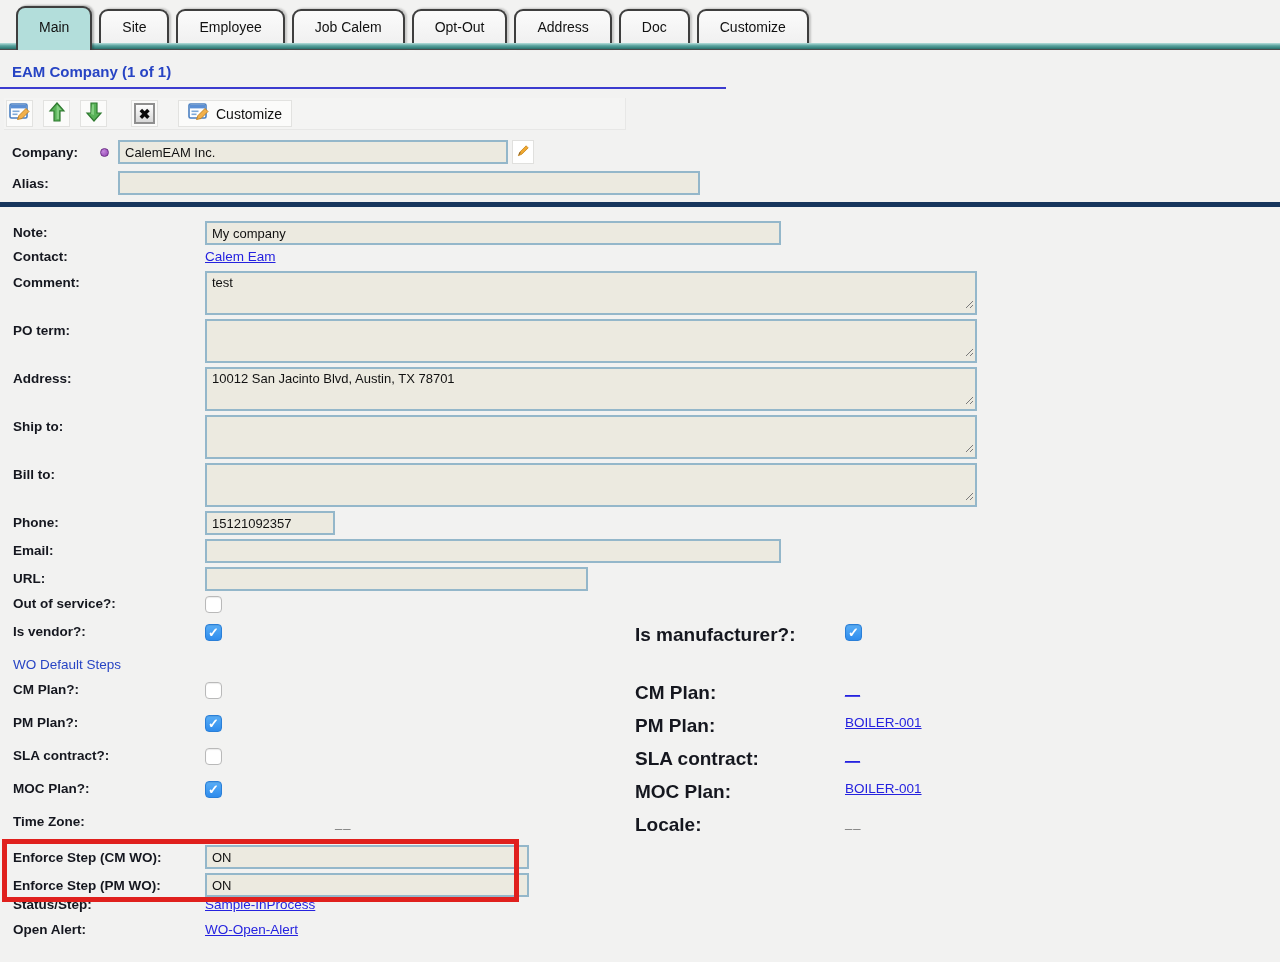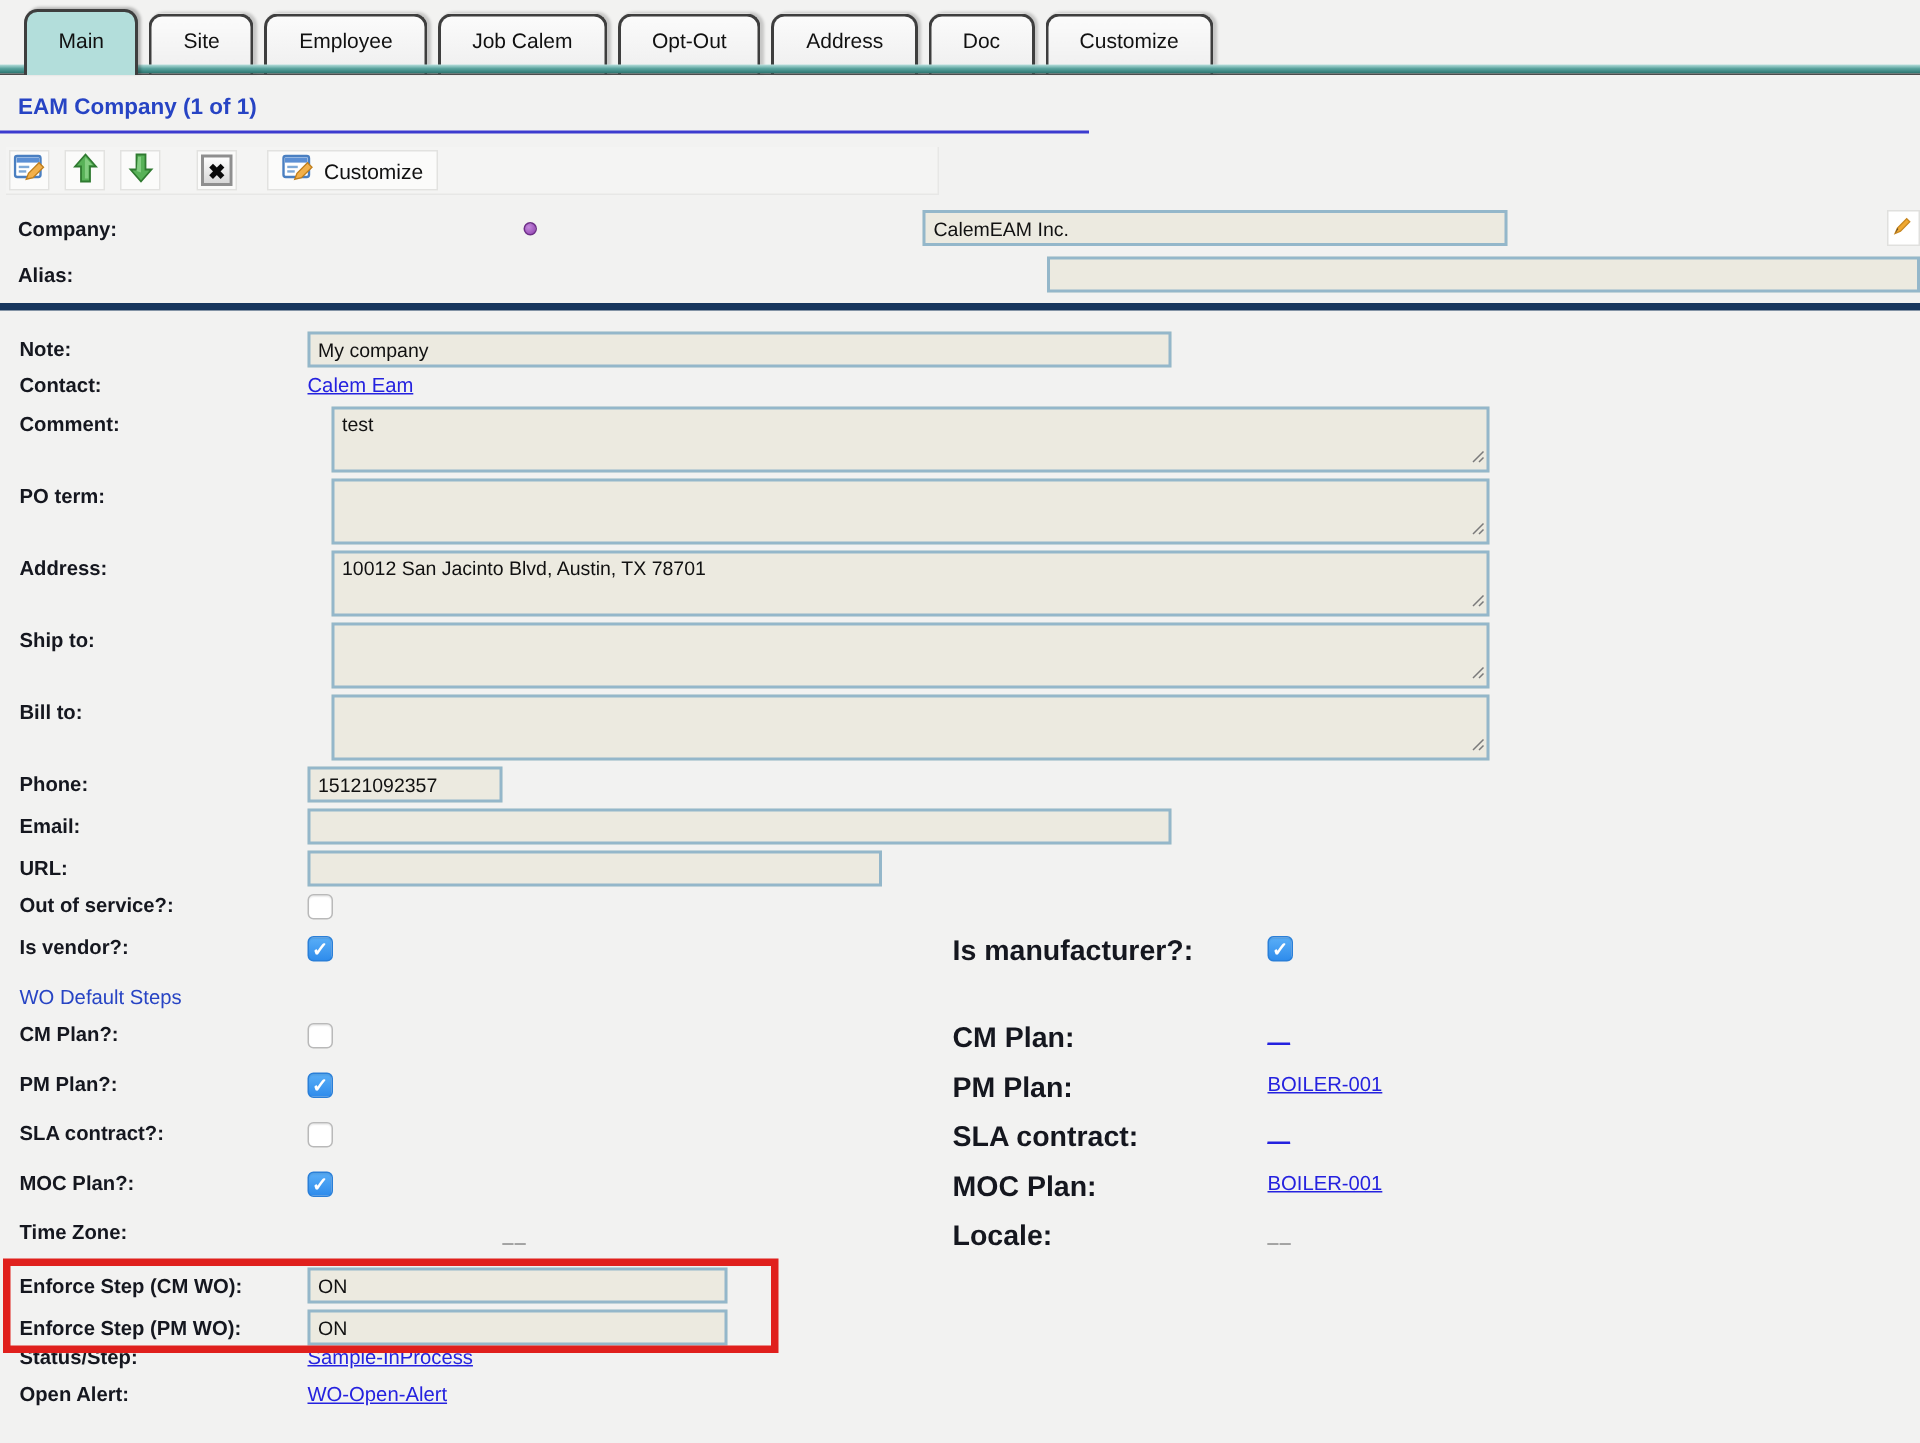--- a/index.html
+++ b/index.html
@@ -56,21 +56,21 @@
     display:flex; align-items:center; justify-content:center;
     font-size:14px; font-weight:bold; color:#0a0a0a; line-height:1;
   }
   .customize-btn {
     height:27px; display:flex; align-items:center; gap:7px; padding:0 9px;
     background:#fbfbfa; border:1px solid #e2e2e0; cursor:pointer; font-size:14px; color:#111;
   }
   .gap24 { width:24px; } .gap20 { width:20px; }
 
   
-  .crow { display:flex; align-items:center; margin-left:12px;justify-content:space-between; }
+  .crow { display:flex; align-items:center; margin-left:12px; }
   .crow.company { margin-top:10px; }
   .crow.alias { margin-top:7px; }
   .clabel { font-weight:bold; font-size:13.5px; }
   .clabel.w-company { width:88px; }
   .clabel.w-alias { width:106px; }
   .req-dot {
     width:9px; height:9px; border-radius:50%; margin-right:9px;
     background:radial-gradient(circle at 35% 35%, #c589dd, #8e3fae);
     border:1px solid #6d2f87;
   }
@@ -89,28 +89,28 @@
 
   
   .form { padding:14px 0 0 13px; position:relative; }
   .frow { display:flex; align-items:flex-start; }
   .flabel { width:192px; font-weight:bold; font-size:13.5px; padding-top:4px; flex:none; }
   .flabel.nopad { padding-top:0; }
   .fleft { width:430px; flex:none; display:flex; align-items:center; }
   .rlabel { width:210px; font-weight:bold; font-size:19px; flex:none; }
   .mb-input { margin-bottom:4px; }
   .mb-link  { margin-bottom:7px; }
-  .mb-ta    { margin-bottom:4px;gap:16px; }
+  .mb-ta    { margin-bottom:4px; }
   .mb-cb    { margin-bottom:11px; }
 
   .inp.note-w  { width:576px; }
   .inp.short-w { width:130px; }
   .inp.email-w { width:576px; }
   .inp.url-w   { width:383px; }
-  .inp.on-w    { width:280px; }
+  .inp.on-w    { width:324px; }
 
   .ta-wrap { position:relative; }
   textarea.ta {
     background:#eceae0; border:2px solid #94b7ca; width:772px; height:44px;
     font-family:"Liberation Sans", sans-serif; font-size:13px; color:#111;
     padding:2px 5px; resize:none; display:block;
   }
   .grip { position:absolute; right:3px; bottom:3px; }
 
   a.link { color:#2522df; text-decoration:underline; cursor:pointer; font-size:13.5px; }

